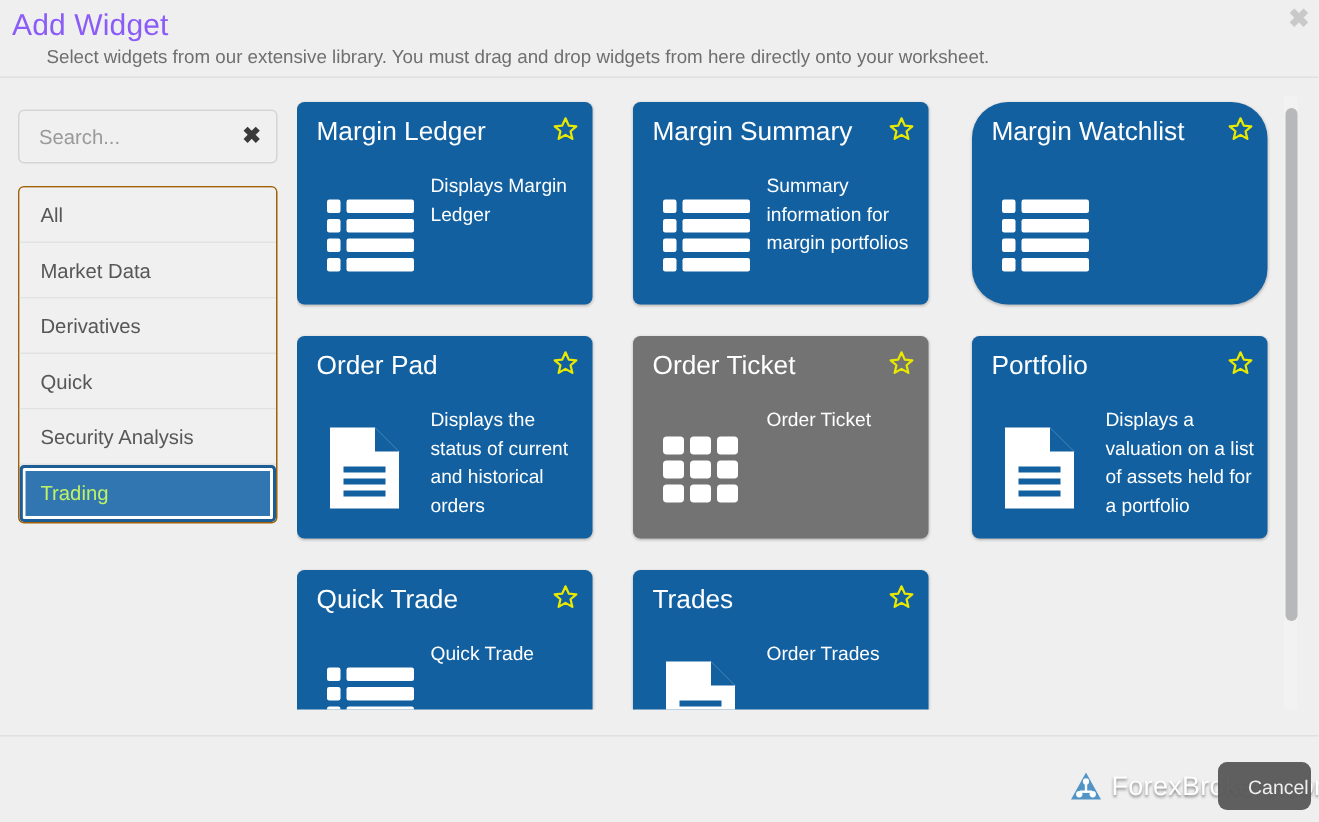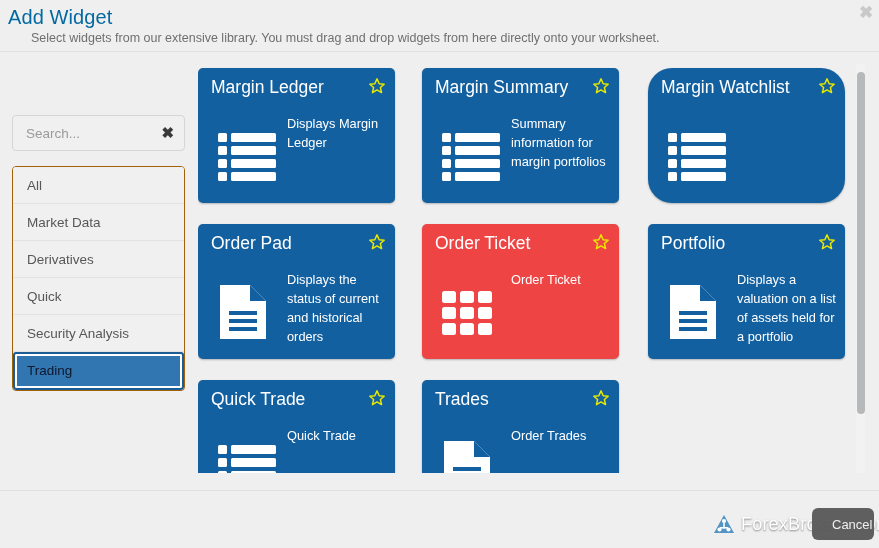--- a/index.html
+++ b/index.html
@@ -23,21 +23,21 @@
     width: 879px;
     height: 52px;
     background: #efefef;
     border-bottom: 1px solid #e0e0e0;
     box-sizing: border-box;
   }
   #dialog-title {
     position: absolute;
     left: 8px; top: 6px;
     font-size: 20px;
-    color: #0369a1;
+    color: #8b5cf6;
     font-weight: normal;
     letter-spacing: .1px;
   }
   #dialog-subtitle {
     position: absolute;
     left: 9px; top: 31px;
     font-size: 12.5px;
     color: #6f6f6f;
     margin-left: 22px;
   }
@@ -52,21 +52,20 @@
     cursor: pointer;
     font-weight: bold;
   }
 
   
   #sidebar {
     position: absolute;
     left: 12px;
     top: 73px;
     width: 173px;
-    margin-top: 42px;
   }
   #search-box {
     position: relative;
     height: 36px;
     background: #f0f0f0;
     border: 1px solid #d5d5d5;
     border-radius: 4px;
     box-sizing: border-box;
   }
   #search-input {
@@ -107,21 +106,21 @@
     font-size: 13.5px;
     color: #575757;
     border-bottom: 1px solid #e2e2e2;
     background: #f0f0f0;
     cursor: pointer;
     box-sizing: border-box;
   }
   .category-item:last-child { border-bottom: 0; }
   .category-item.active {
     background: #3276b1;
-    color: #0f172a;
+    color: #bef264;
     border: 2px solid #1c5d96;
     border-radius: 3px;
     box-shadow: 0 0 0 2px #ffffff inset;
     height: 38px;
     line-height: 34px;
     padding-left: 12px;
     position: relative;
     z-index: 2;
   }
 
@@ -141,21 +140,21 @@
   .widget-card {
     position: absolute;
     width: 197px;
     height: 135px;
     background: #1260a0;
     border-radius: 5px;
     box-shadow: 0 1px 2px rgba(0,0,0,.25);
     cursor: pointer;
     overflow: hidden;
   }
-  .widget-card.dark { background: #ef4444; }
+  .widget-card.dark { background: #737373; }
   .widget-title {
     position: absolute;
     left: 13px; top: 9px;
     font-size: 17.5px;
     color: #ffffff;
     font-weight: normal;
     max-width: 150px;
     white-space: nowrap;
   }
   .widget-star {

